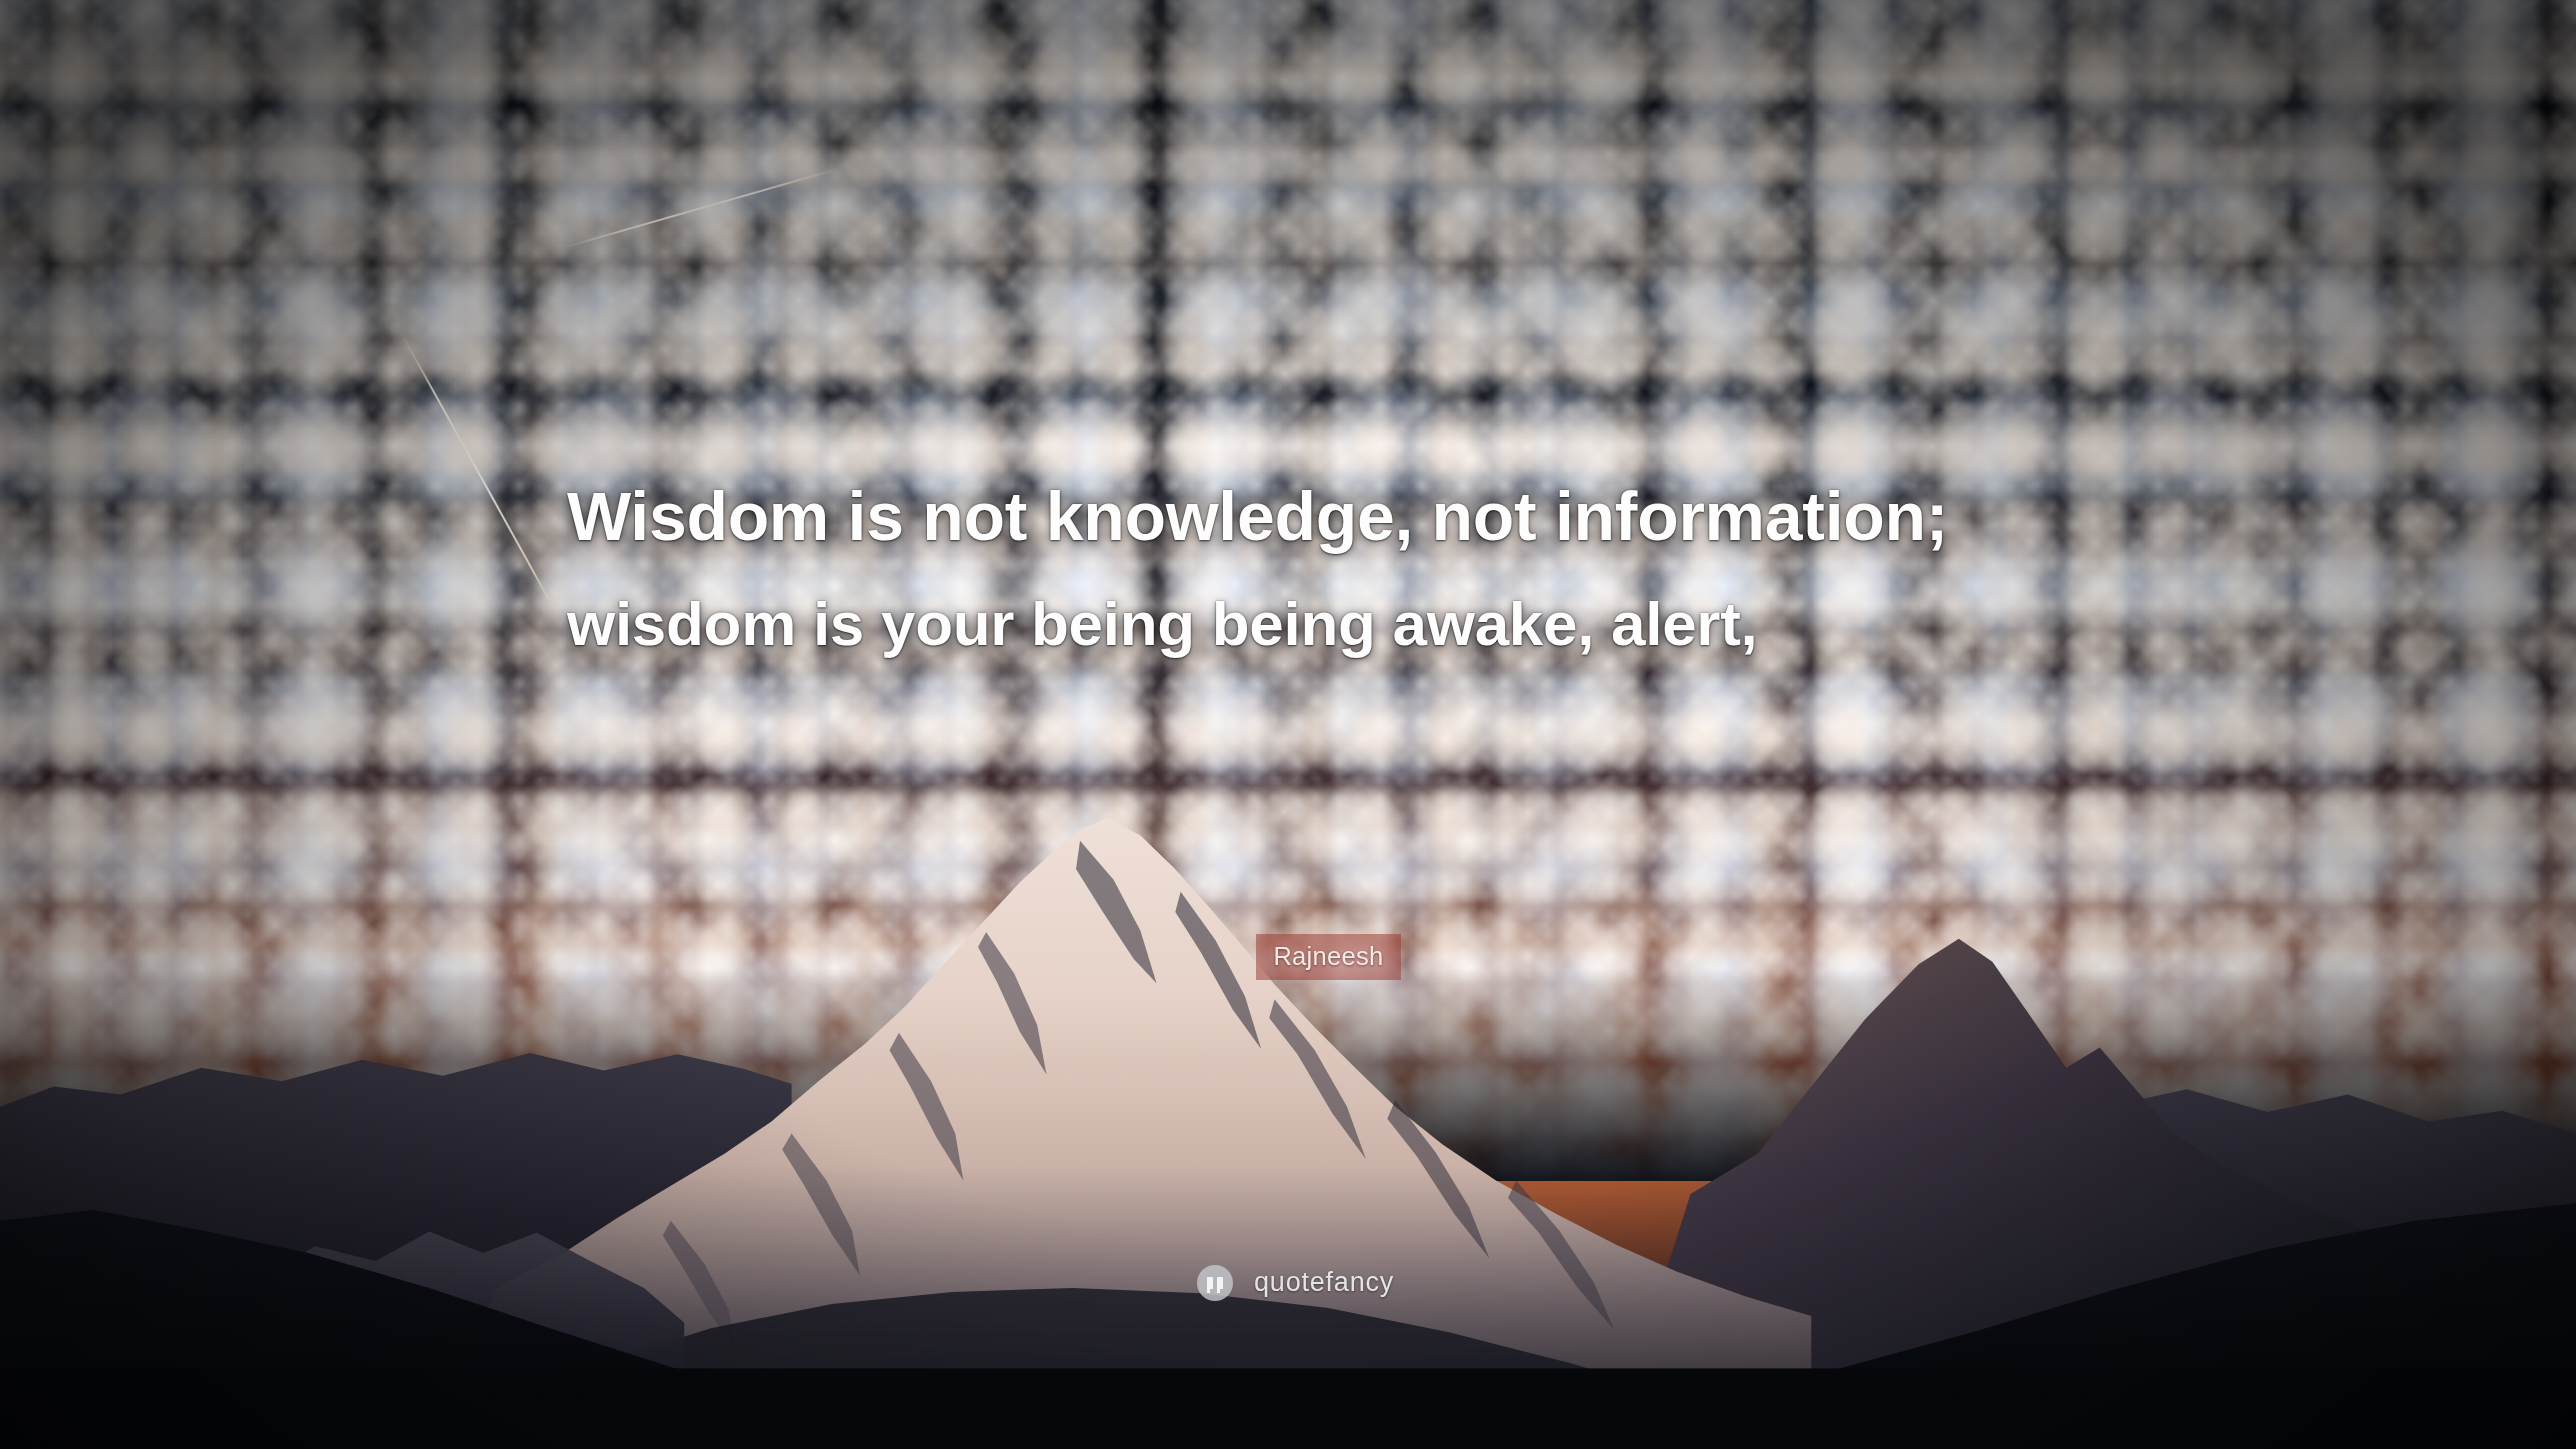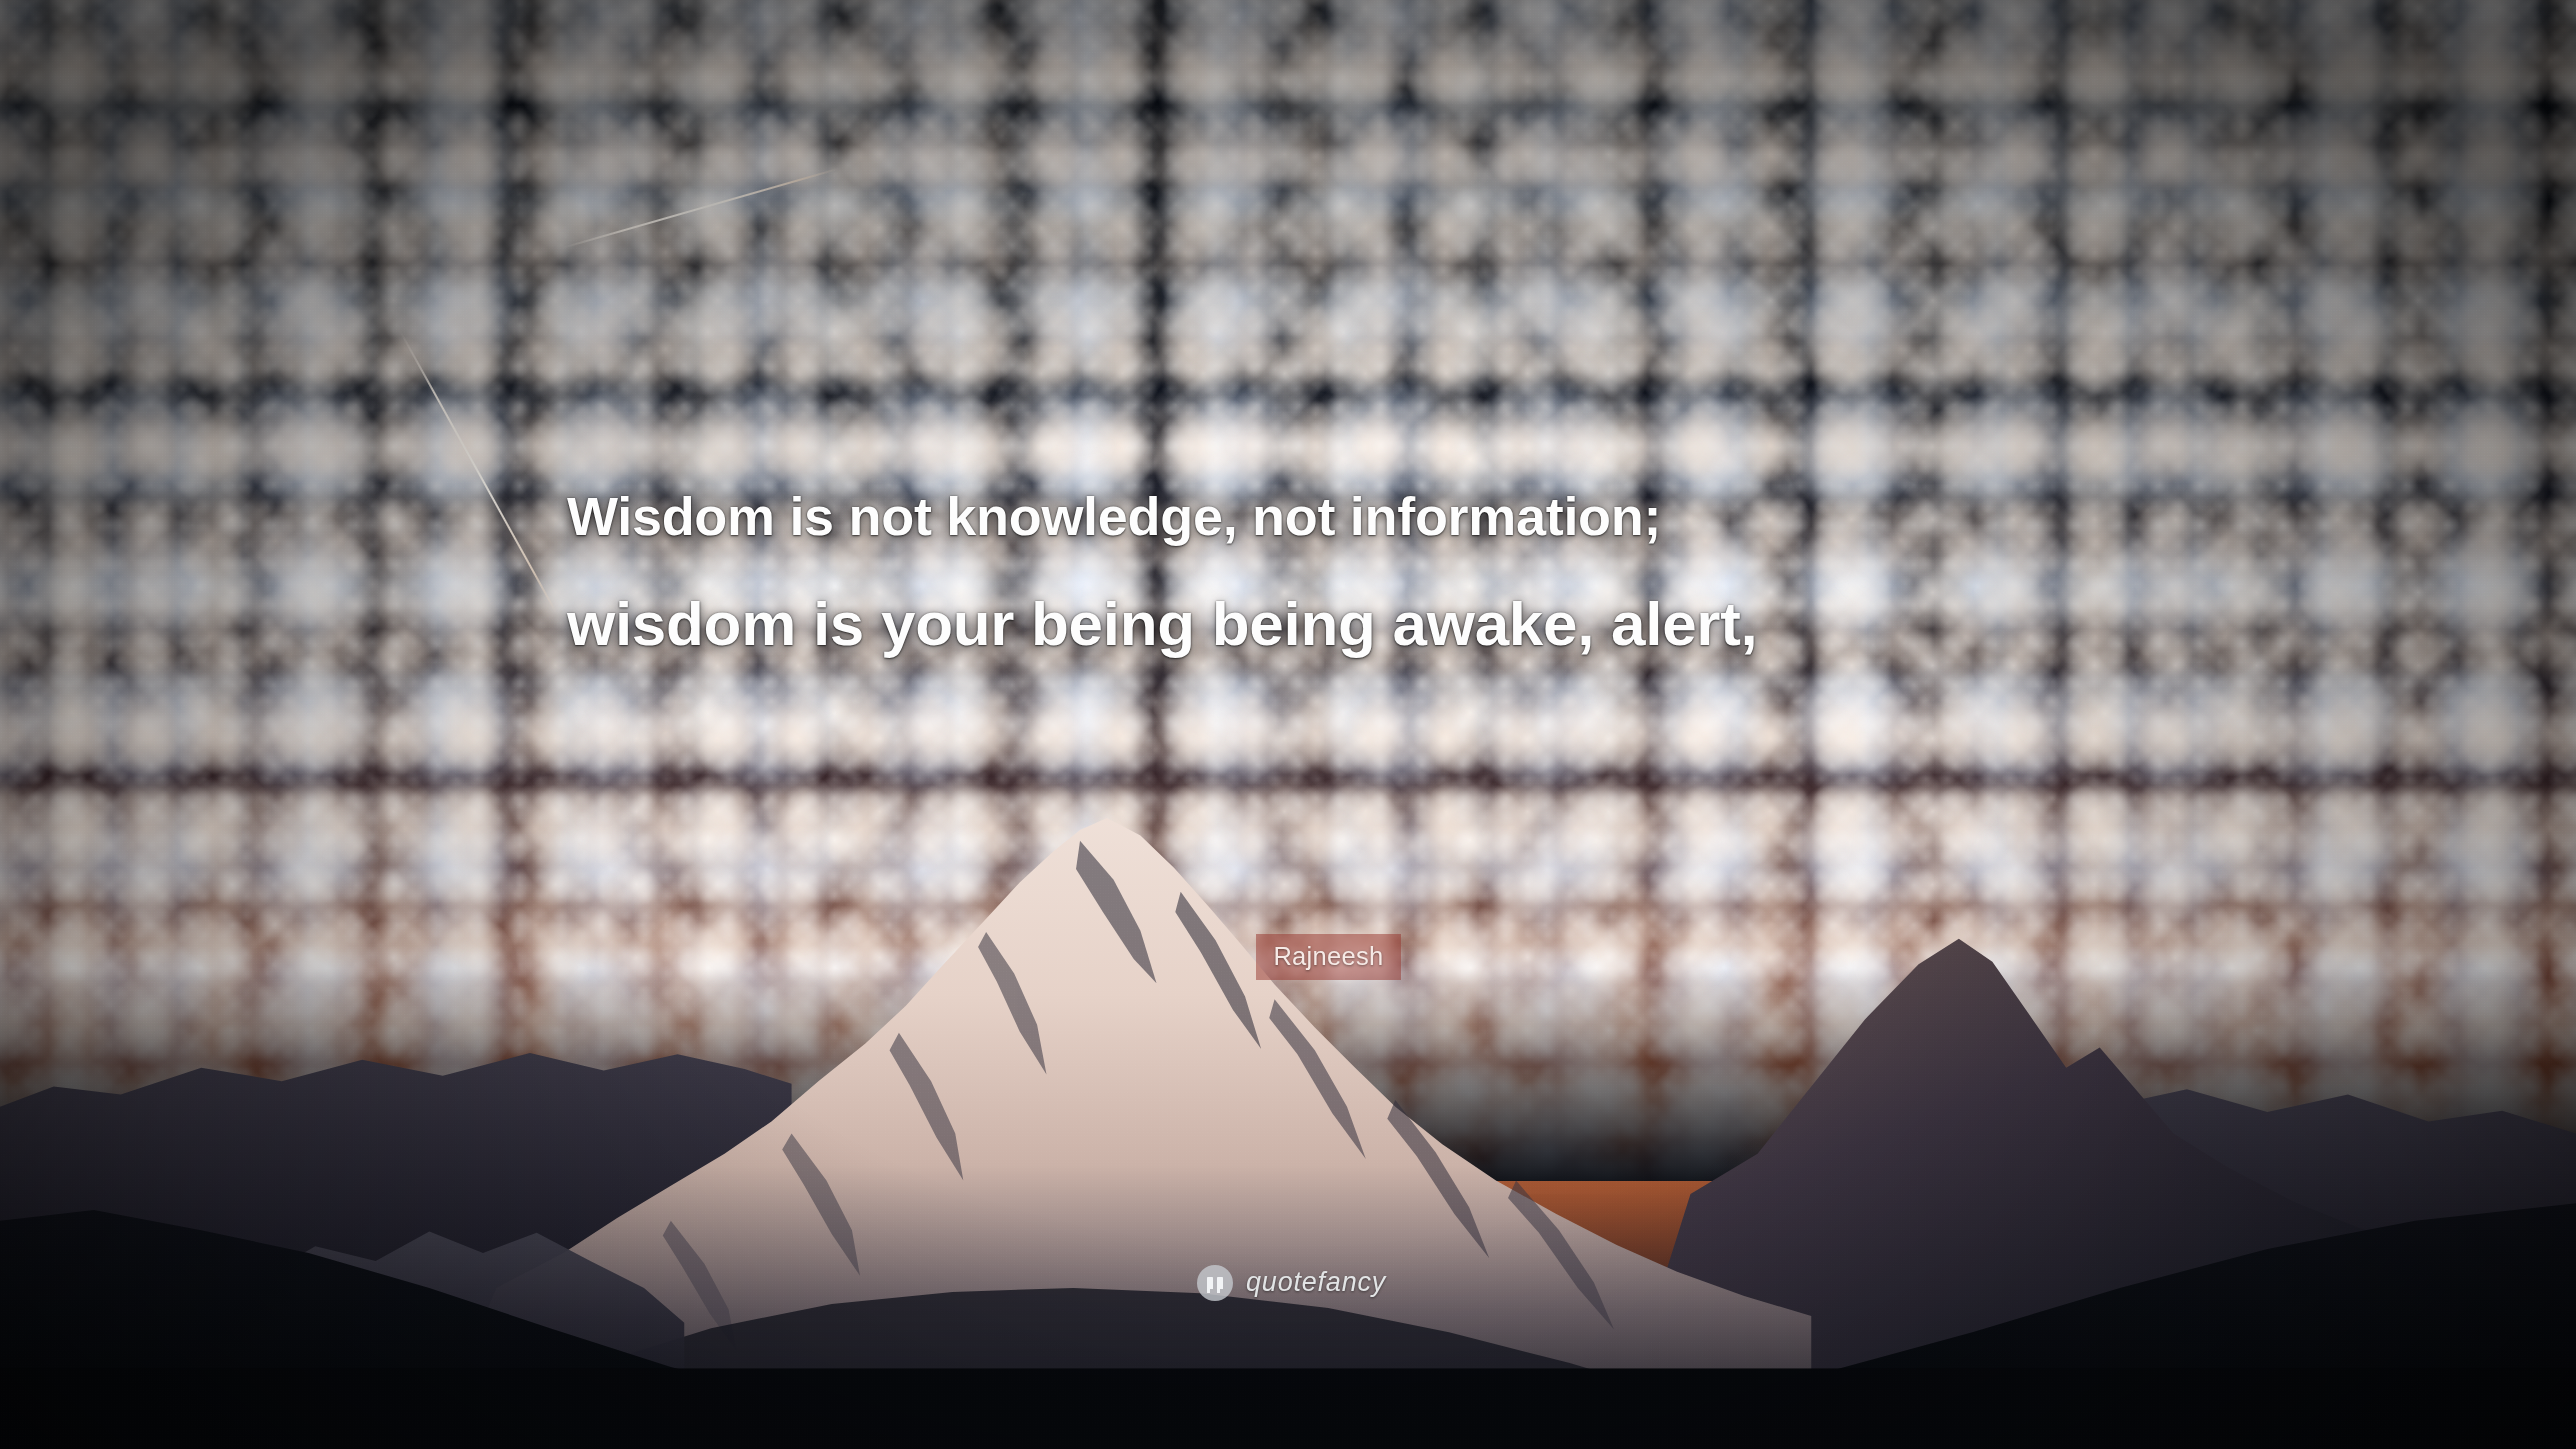--- a/index.html
+++ b/index.html
@@ -168,21 +168,21 @@
     font-size:62px;
     line-height:107px;
     letter-spacing:-0.3px;
     white-space:nowrap;
     text-shadow:
        0 0 2px rgba(0,0,0,0.40),
        0 2px 9.4px rgba(0,0,0,0.45),
        0 0.7px 2px rgba(0,0,0,0.55);
   }
   .quote-line.ql-0 { font-size:62px; }
-  .quote-line.ql-1 { font-size:54px; }
+  .quote-line.ql-1 { font-size:68px; }
   .quote-line.ql-2 { font-size:62px; }
   .quote-line.ql-3 { font-size:70px; letter-spacing:-0.7px; margin-left:-4px; }
 
   
   .author-badge {
     position:absolute;
     left:1256px; top:934px;
     padding:6.7px 17.4px 8.7px 17.4px;
     background:rgba(150,52,44,0.50);
     color:#f6eae6;
@@ -194,22 +194,21 @@
     white-space:nowrap;
     text-shadow:0 0.7px 2.7px rgba(0,0,0,0.45);
   }
 
   
   .watermark {
     position:absolute;
     left:1197px; top:1265px;
     display:flex;
     align-items:center;
-    gap:13px;
-    font-style:italic;
+    gap:21px;
   }
   .wm-logo {
     width:36px; height:36px;
     border-radius:50%;
     background:rgba(196,200,205,0.80);
     display:flex; align-items:center; justify-content:center;
     position:relative;
   }
   .wm-logo .qm {
     display:flex; gap:3.4px;

